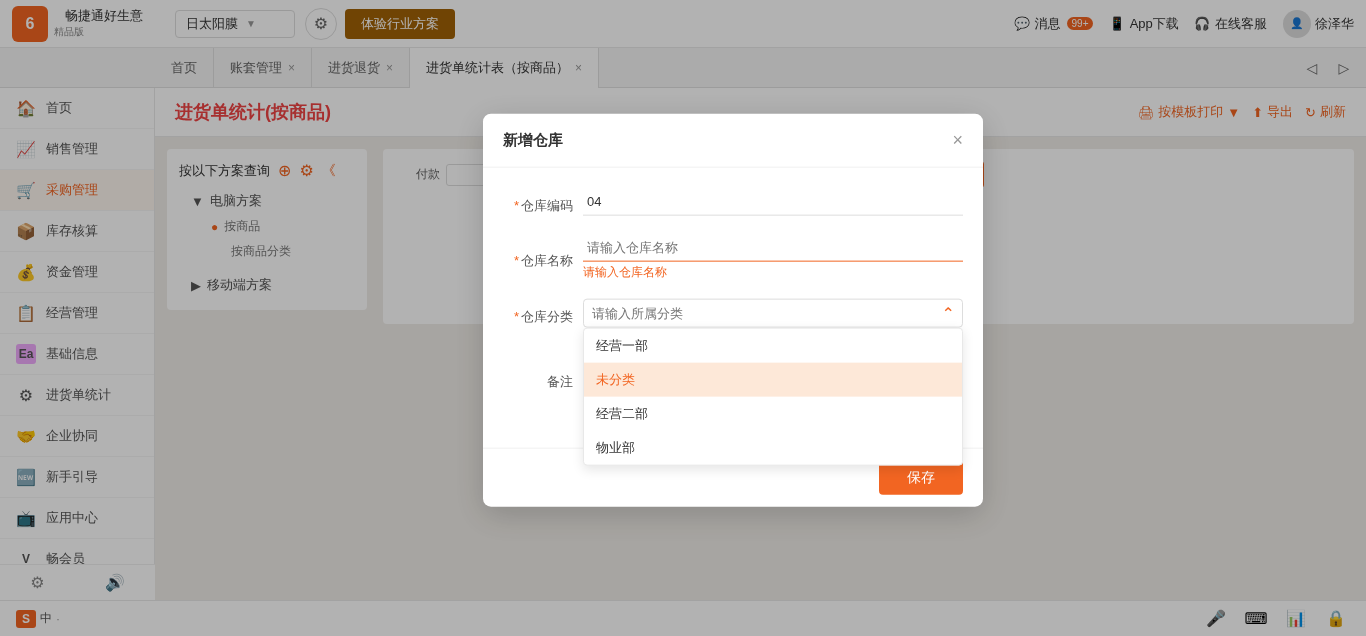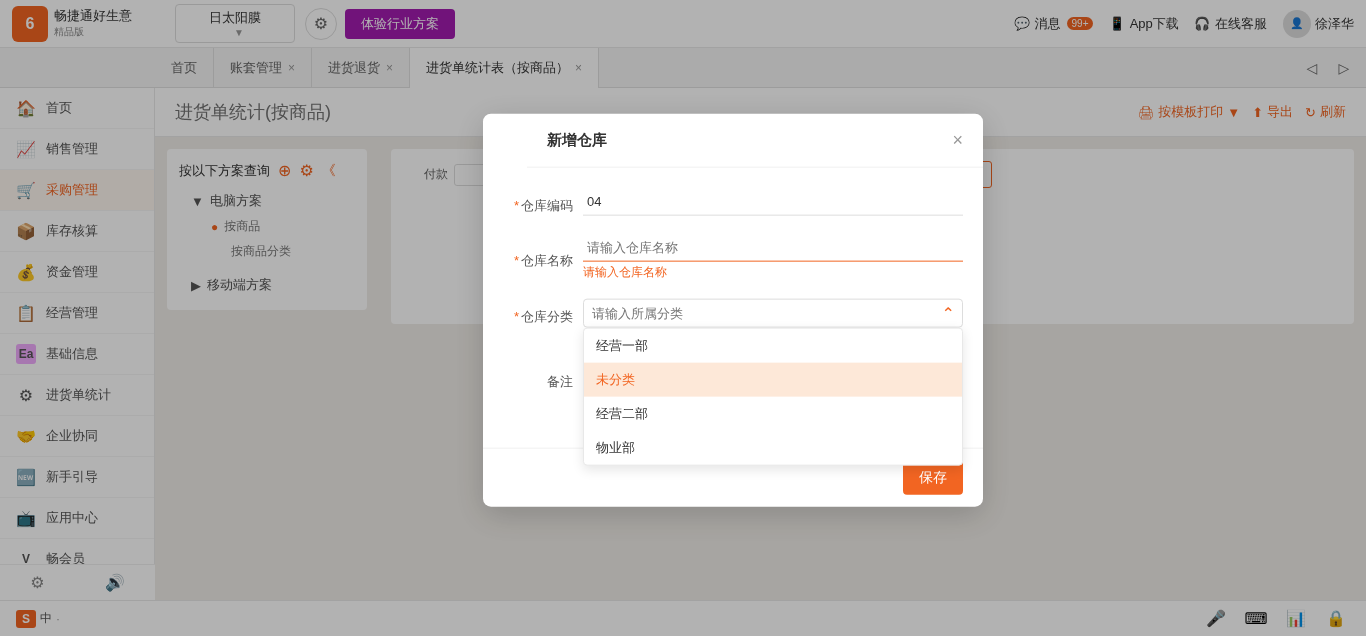--- a/index.html
+++ b/index.html
@@ -23,38 +23,38 @@
       min-width: 155px;
     }
     .logo-icon {
       width: 36px; height: 36px;
       background: #f26522;
       border-radius: 6px;
       display: flex; align-items: center; justify-content: center;
       color: #fff; font-weight: bold; font-size: 16px;
       margin-right: 6px;
     }
-    .logo-text { font-size: 13px; color: #333; line-height: 1.3; }
+    .logo-text { font-size: 13px; color: #333; line-height: 1.3; margin-left: 11px; }
     .logo-badge { font-size: 10px; color: #888; font-family: Liberation Mono, monospace; }
     .store-selector {
       display: flex; align-items: center;
       border: 1px solid #ddd; border-radius: 4px;
       padding: 4px 10px; margin-left: 8px;
       font-size: 13px; color: #333; cursor: pointer;
-      background: #fff; min-width: 120px; flex-direction: column;
+      background: #fff; min-width: 120px;
     }
     .store-selector .arrow { margin-left: 8px; color: #999; font-size: 10px; }
     .header-actions { display: flex; align-items: center; gap: 8px; margin-left: 10px; }
     .gear-btn {
       width: 32px; height: 32px; border-radius: 50%;
       border: 1px solid #ddd; display: flex; align-items: center; justify-content: center;
       cursor: pointer; color: #666; font-size: 16px;
     }
     .trial-btn {
-      background: #a21caf; color: #fff; border: none;
+      background: #a16207; color: #fff; border: none;
       padding: 6px 16px; border-radius: 4px; font-size: 13px; cursor: pointer;
     }
     .header-right { display: flex; align-items: center; gap: 16px; margin-left: auto; }
     .header-right-item { display: flex; align-items: center; gap: 4px; font-size: 13px; color: #333; cursor: pointer; }
     .badge {
       background: #f26522; color: #fff; border-radius: 10px;
       font-size: 10px; padding: 1px 5px; margin-left: 2px;
     }
     .user-avatar { width: 28px; height: 28px; border-radius: 50%; background: #ddd; display: flex; align-items: center; justify-content: center; font-size: 11px; color: #666; }
 
@@ -96,21 +96,21 @@
     .sidebar-item.active { background: #fef6f0; color: #f26522; }
     .sidebar-icon { width: 20px; height: 20px; display: flex; align-items: center; justify-content: center; font-size: 16px; }
 
     
     .content-area { flex: 1; background: #f0ede8; overflow: auto; position: relative; }
     .page-header {
       background: #fff; padding: 12px 20px;
       display: flex; align-items: center; justify-content: space-between;
       border-bottom: 1px solid #e8e8e8;
     }
-    .page-title { font-size: 18px; font-weight: 400; color: #737373; }
+    .page-title { font-size: 18px; font-weight: 700; color: #ef4444; }
     .page-actions { display: flex; align-items: center; gap: 12px; }
     .action-btn { display: flex; align-items: center; gap: 4px; font-size: 13px; color: #f26522; cursor: pointer; }
     .filter-header { display: flex; align-items: center; gap: 8px; font-size: 13px; color: #333; margin-bottom: 8px; }
     .filter-header .icon-btn { cursor: pointer; color: #f26522; font-size: 16px; }
     .filter-tree { padding-left: 12px; }
     .tree-item { font-size: 13px; color: #555; padding: 4px 0; cursor: pointer; display: flex; align-items: center; gap: 6px; }
     .tree-item.active { color: #f26522; }
     .tree-sub { padding-left: 20px; }
     .tree-sub .tree-item { font-size: 12px; color: #777; }
 
@@ -121,21 +121,21 @@
     }
 
     
     .dialog {
       position: fixed; top: 50%; left: 50%; transform: translate(-40%, -52%);
       width: 500px; background: #fff; border-radius: 8px; z-index: 101;
       box-shadow: 0 8px 32px rgba(0,0,0,0.18);
     }
     .dialog-header {
       display: flex; align-items: center; justify-content: space-between;
-      padding: 16px 20px; border-bottom: 1px solid #f0f0f0; margin-left: 44px;
+      padding: 16px 20px; border-bottom: 1px solid #f0f0f0;
     }
     .dialog-title { font-size: 15px; font-weight: 600; color: #333; }
     .dialog-close { cursor: pointer; color: #999; font-size: 18px; }
     .dialog-body { padding: 20px; }
     .form-row { display: flex; align-items: center; margin-bottom: 18px; }
     .form-label { width: 80px; font-size: 13px; color: #555; padding-top: 7px; text-align: right; padding-right: 10px; flex-shrink: 0; }
     .form-label.required::before { content: '*'; color: #f26522; margin-right: 2px; }
     .form-field { flex: 1; }
     .form-input {
       width: 100%; border: none; border-bottom: 1px solid #ddd;
@@ -153,21 +153,21 @@
       color: #f26522; font-size: 16px; pointer-events: none;
     }
     .textarea-input {
       width: 100%; border: 1px solid #ddd; border-radius: 4px;
       padding: 6px 8px; font-size: 13px; resize: none; height: 60px; outline: none;
     }
     .dialog-footer {
       padding: 12px 20px; display: flex; justify-content: flex-end; gap: 10px;
       border-top: 1px solid #f0f0f0;
     }
-    .btn-save { background: #f26522; color: #fff; border: none; padding: 8px 16px; border-radius: 4px; font-size: 14px; cursor: pointer; }
+    .btn-save { background: #f26522; color: #fff; border: none; padding: 8px 28px; border-radius: 4px; font-size: 14px; cursor: pointer; }
 
     
     .dropdown-list {
       position: absolute; top: 100%; left: 0; right: 0;
       background: #fff; border: 1px solid #e8e8e8; border-radius: 4px;
       box-shadow: 0 4px 12px rgba(0,0,0,0.1); z-index: 200;
       max-height: 180px; overflow-y: auto;
     }
     .dropdown-item {
       padding: 8px 12px; font-size: 13px; color: #333; cursor: pointer;
@@ -179,21 +179,21 @@
       position: fixed; bottom: 0; left: 0; right: 0; height: 36px;
       background: #fff; border-top: 1px solid #e8e8e8;
       display: flex; align-items: center; padding: 0 16px; gap: 12px; z-index: 50;
     }
     .bottom-icons { display: flex; align-items: center; gap: 12px; }
     .bottom-icon { width: 28px; height: 28px; display: flex; align-items: center; justify-content: center; cursor: pointer; }
 
     .collapse-btn { cursor: pointer; color: #f26522; font-size: 14px; }
 
     .main-content-inner { padding: 12px; }
-    .filter-row-main { display: flex; align-items: flex-start; gap: 24px; }
+    .filter-row-main { display: flex; align-items: flex-start; gap: 16px; }
     .filter-left { flex: 0 0 200px; background: #fff; border-radius: 4px; padding: 12px; }
     .filter-right { flex: 1; background: #fff; border-radius: 4px; padding: 12px; }
 
     .sub-row { display: flex; align-items: center; gap: 12px; flex-wrap: wrap; }
     .field-group { display: flex; align-items: center; gap: 6px; margin-left: 21px; }
     .field-group label { font-size: 12px; color: #666; white-space: nowrap; }
     .input-sm { border: 1px solid #ddd; border-radius: 3px; padding: 3px 6px; font-size: 12px; width: 120px; }
     .select-sm { border: 1px solid #ddd; border-radius: 3px; padding: 3px 6px; font-size: 12px; width: 120px; }
     .btn-sm-query { background: #f26522; color: #fff; border: none; padding: 4px 14px; border-radius: 3px; font-size: 12px; cursor: pointer; }
     .btn-sm-setting { border: 1px solid #f26522; color: #f26522; background: #fff; padding: 4px 12px; border-radius: 3px; font-size: 12px; cursor: pointer; }

